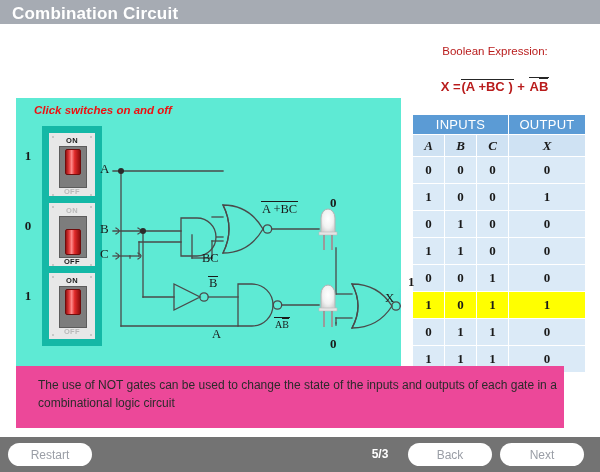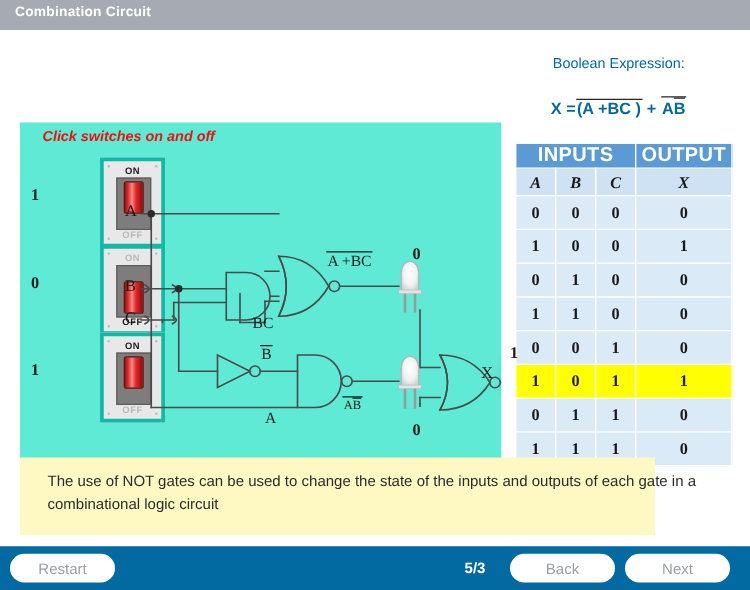--- a/index.html
+++ b/index.html
@@ -10,34 +10,34 @@
   }
   #app{position:relative;width:600px;height:472px;background:#ffffff;}
 
   
   .titlebar{
     position:absolute;left:0;top:0;width:600px;height:24px;
     background:#a6abb3;
   }
   .titlebar .tl-text{
     position:absolute;left:12px;top:4px;
-    font-size:11px;font-weight:bold;color:#ffffff;
+    font-size:17px;font-weight:bold;color:#ffffff;
     letter-spacing:.2px;
   }
 
   
   .stage{
     position:absolute;left:0;top:24px;width:600px;height:336px;
     background:#ffffff;
   }
 
   
   .boolwrap{
     position:absolute;left:400px;top:20px;width:190px;
-    text-align:center;color:#0369a1;
+    text-align:center;color:#b91c1c;
   }
   .bool-title{font-size:11.5px;line-height:14px;}
   .bool-expr{
     font-size:13px;line-height:16px;margin-top:19px;
     font-weight:bold;white-space:nowrap;
   }
   .ovl{border-top:1.3px solid #262626;padding:0 1px;display:inline-block;line-height:1.05;}
   .ovl2{border-top:1.3px solid #262626;padding-top:1px;display:inline-block;line-height:1.05;}
   .bool-expr .nb{font-weight:bold;}
 
@@ -46,22 +46,22 @@
     position:absolute;left:412px;top:90px;
     border-collapse:collapse;
   }
   .ttable td,.ttable th{
     border:1px solid #ffffff;
     text-align:center;vertical-align:middle;
     font-size:11.5px;color:#1a1a1a;
     padding:0;
   }
   .ttable th{
-    background:#5b9bd5;color:#ffffff;font-weight:bold;
-    height:19px;font-size:16px;letter-spacing:.3px;
+    background:#5b9bd5;color:#ffffff;font-weight:normal;
+    height:19px;font-size:13px;letter-spacing:.3px;
   }
   .ttable .varrow td{
     background:#cfe2f3;font-style:italic;font-weight:bold;
     font-family:"Liberation Serif", serif;font-size:13px;height:21px;
   }
   .ttable .drow td{
     background:#dbeaf7;height:26px;font-weight:bold;
     font-family:"Liberation Serif", serif;font-size:13px;
   }
   .ttable .drow.hl td{background:#ffff00;}
@@ -75,21 +75,21 @@
   }
   .hint{
     position:absolute;left:18px;top:6px;
     color:#ee1111;font-size:11.5px;font-weight:bold;
     font-style:italic;
   }
 
   
   .sw{
     position:absolute;width:46px;height:66px;
-    background:#e8e8e8;border:3px solid #14b8a6;margin-left:38px;
+    background:#e8e8e8;border:7px solid #14b8a6;
   }
   .sw .scr{position:absolute;width:2px;height:2px;background:#bdbdbd;border-radius:50%;}
   .sw .scr.tl{left:3px;top:3px;}
   .sw .scr.tr{right:3px;top:3px;}
   .sw .scr.bl{left:3px;bottom:3px;}
   .sw .scr.br{right:3px;bottom:3px;}
   .sw .lab{
     position:absolute;left:0;width:46px;text-align:center;
     font-size:7.5px;font-weight:bold;letter-spacing:.4px;
   }
@@ -113,32 +113,32 @@
     position:absolute;width:16px;text-align:center;
     font-size:13px;font-weight:bold;color:#1a1a1a;
     font-family:"Liberation Serif", serif;
   }
 
   
   .circuit{position:absolute;left:0;top:0;width:385px;height:272px;}
 
   
   .caption{
-    position:absolute;left:16px;top:366px;width:508px;height:62px;
-    background:#fef9c3;
+    position:absolute;left:16px;top:366px;width:548px;height:62px;
+    background:#ec4899;
   }
   .caption p{
     margin:0;position:absolute;left:22px;top:10px;width:520px;
     font-size:12px;line-height:18px;color:#2b2b2b;
   }
 
   
   .footer{
     position:absolute;left:0;top:437px;width:600px;height:35px;
-    background:#0369a1;
+    background:#737373;
   }
   .btn{
     position:absolute;top:6px;height:23px;border-radius:12px;
     background:#ffffff;border:none;
     color:#9a9ea6;font-size:12px;font-family:"Liberation Sans", sans-serif;
     text-align:center;line-height:23px;cursor:pointer;
   }
   .btn.restart{left:8px;width:84px;}
   .btn.back{left:408px;width:84px;}
   .btn.next{left:500px;width:84px;}

